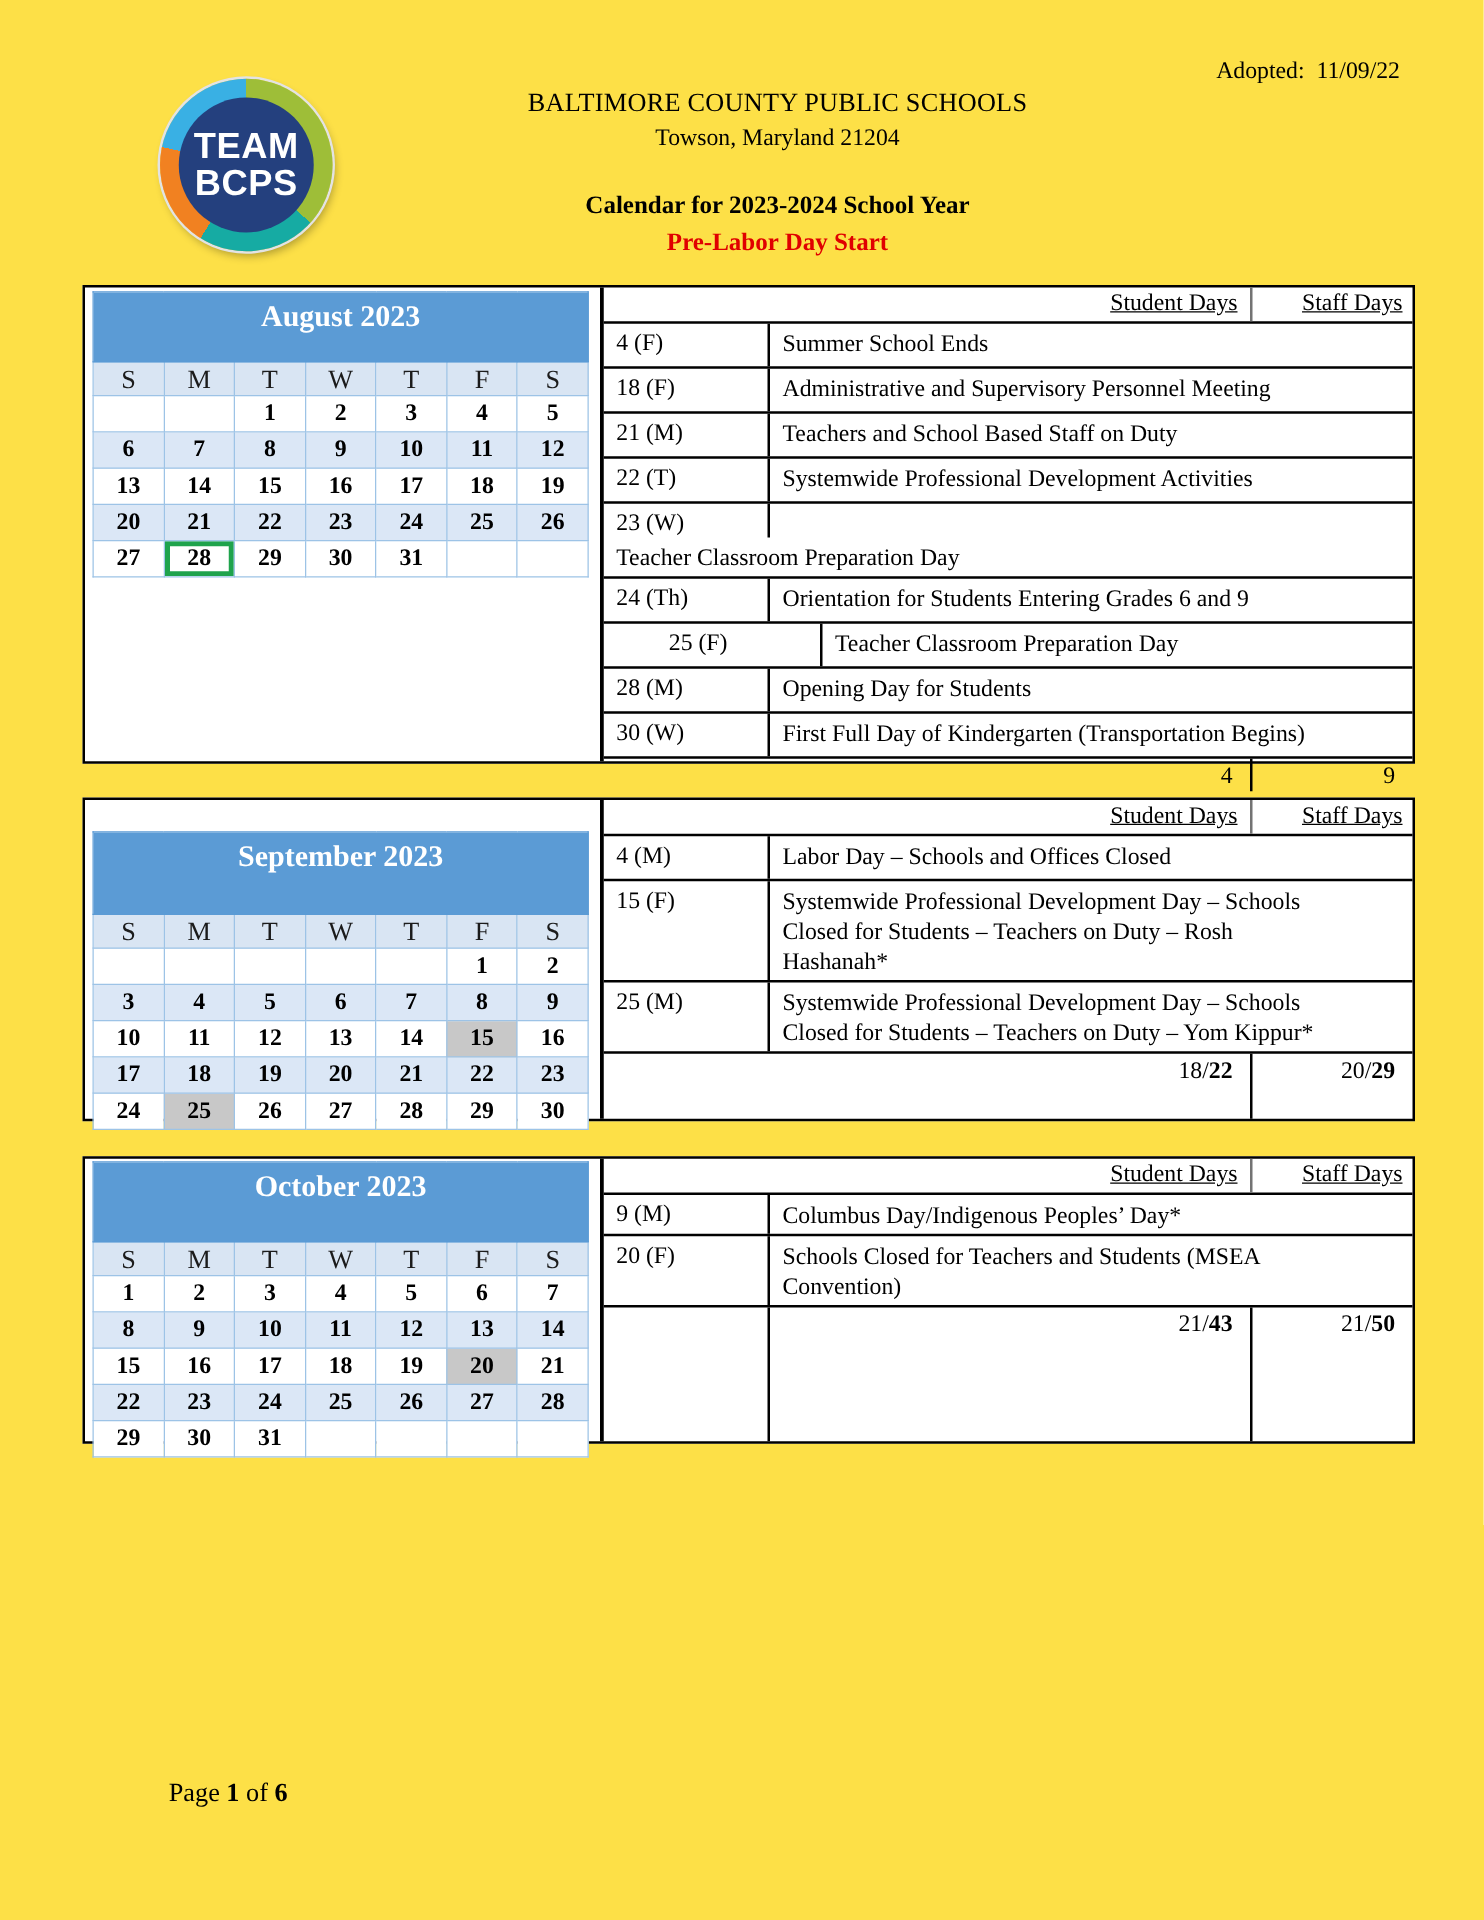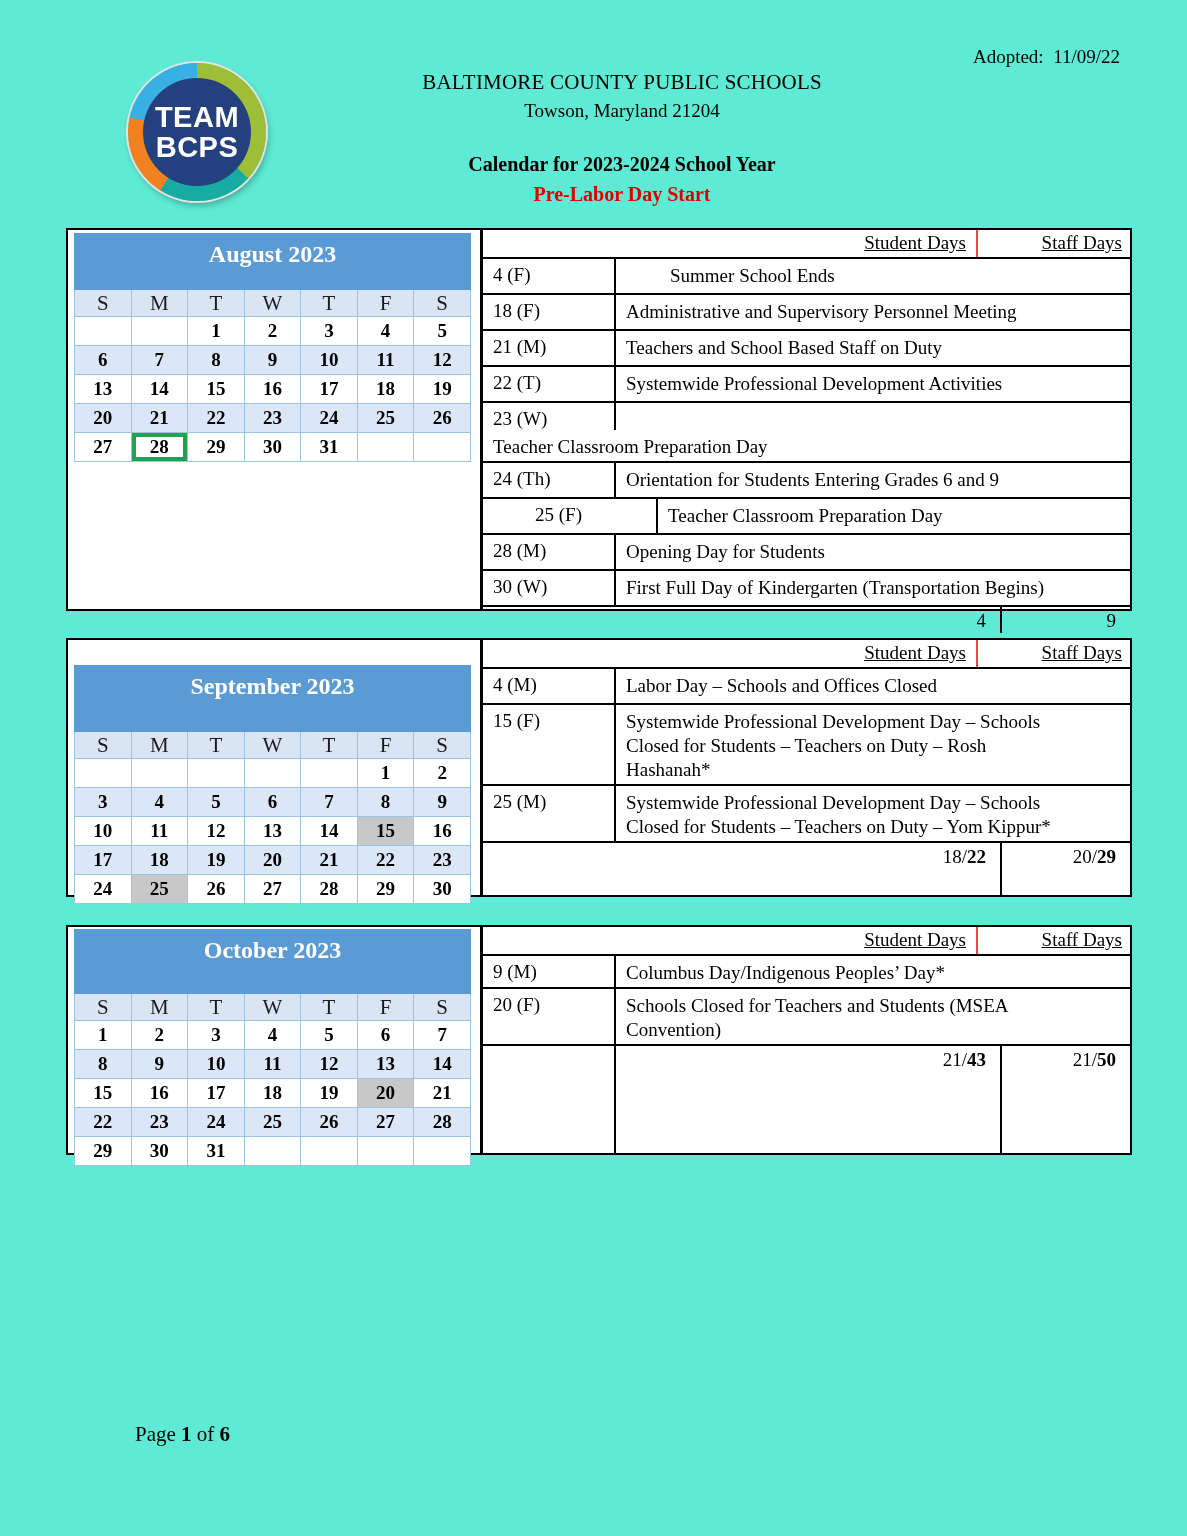--- a/index.html
+++ b/index.html
@@ -1,16 +1,16 @@
 <!DOCTYPE html>
 <html><head>
 <meta charset="utf-8">
 <style>
   html,body{margin:0;padding:0;background:#fff;}
-  .page{position:relative;width:1187px;height:1536px;background:#5eead4;overflow:hidden;
+  .page{position:relative;width:1187px;height:1536px;background:#fde047;overflow:hidden;
         font-family:"Liberation Serif","DejaVu Serif",serif;color:#000;}
 
   
   .adopted{position:absolute;top:46px;right:67px;font-size:19px;white-space:pre;}
   .head-center{position:absolute;left:272px;width:700px;top:70px;text-align:center;}
   .org-name{font-size:21px;letter-spacing:.2px;}
   .org-address{font-size:19px;margin-top:5px;}
   .cal-title{font-size:20px;font-weight:bold;margin-top:31px;}
   .cal-subtitle{font-size:20px;font-weight:bold;color:var(--subtitle-red,#e00000);margin-top:7px;}
 
@@ -34,21 +34,21 @@
        color:#fff;font-weight:bold;font-size:24px;vertical-align:top;padding-top:7px;}
   .mini tr.dow td{background:var(--day-header-bg,#d9e5f3);font-size:21px;height:26px;color:#1b1b1b;}
   .mini td.day{font-weight:bold;font-size:19px;height:28px;background:#fff;color:#000;}
   .mini tr.alt td.day{background:var(--row-alt-bg,#dbe7f6);}
   .mini td.day.gray{background:var(--highlight-gray,#c8c8c8);}
   .mini td.day.green{box-shadow:inset 0 0 0 4px var(--highlight-green,#1fa34c);}
 
   .ev-cell{flex:1;display:flex;flex-direction:column;box-sizing:border-box;min-width:0;}
   .ev-header{display:flex;min-height:27px;border-bottom:2px solid #000;font-size:19px;flex:none;}
   .sd{flex:1;text-align:right;padding:2px 10px 0 0;}
-  .fd{width:154px;flex:none;border-left:2px solid #ef4444;box-sizing:border-box;
+  .fd{width:130px;flex:none;border-left:2px solid #737373;box-sizing:border-box;
       text-align:right;padding:2px 8px 0 0;}
   .und{text-decoration:underline;margin-left:32px;}
   .ev-row{display:flex;border-bottom:2px solid #000;font-size:19px;flex:none;box-sizing:border-box;}
   .ev-date{width:133px;flex:none;border-right:2px solid #000;box-sizing:border-box;padding:5px 0 0 10px;}
   .ev-desc{flex:1;padding:5px 10px 2px 10px;line-height:24px;white-space:pre-line;}
   .ev-footer{flex:1;display:flex;font-size:19px;min-height:26px;}
   .ev-stub{width:133px;flex:none;border-right:2px solid #000;box-sizing:border-box;}
   .ev-student{flex:1;text-align:right;padding:3px 14px 0 0;}
   .ev-staff{width:130px;flex:none;border-left:2px solid #000;box-sizing:border-box;
             text-align:right;padding:3px 14px 0 0;}
@@ -141,21 +141,21 @@
                 <td class="day empty"></td>
               </tr>
             </tbody>
           </table>
         </div>
         <div class="ev-cell">
           <div class="ev-header">
             <div class="sd"><span class="und">Student Days</span></div>
             <div class="fd"><span class="und">Staff Days</span></div>
           </div>
-          <div class="ev-row" style="min-height: 36px; gap: 44px;">
+          <div class="ev-row" style="min-height: 36px;">
             <div class="ev-date">4 (F)</div>
             <div class="ev-desc">Summer School Ends</div>
           </div>
           <div class="ev-row" style="min-height: 36px;">
             <div class="ev-date">18 (F)</div>
             <div class="ev-desc">Administrative and Supervisory Personnel Meeting</div>
           </div>
           <div class="ev-row" style="min-height: 36px;">
             <div class="ev-date">21 (M)</div>
             <div class="ev-desc">Teachers and School Based Staff on Duty</div>

